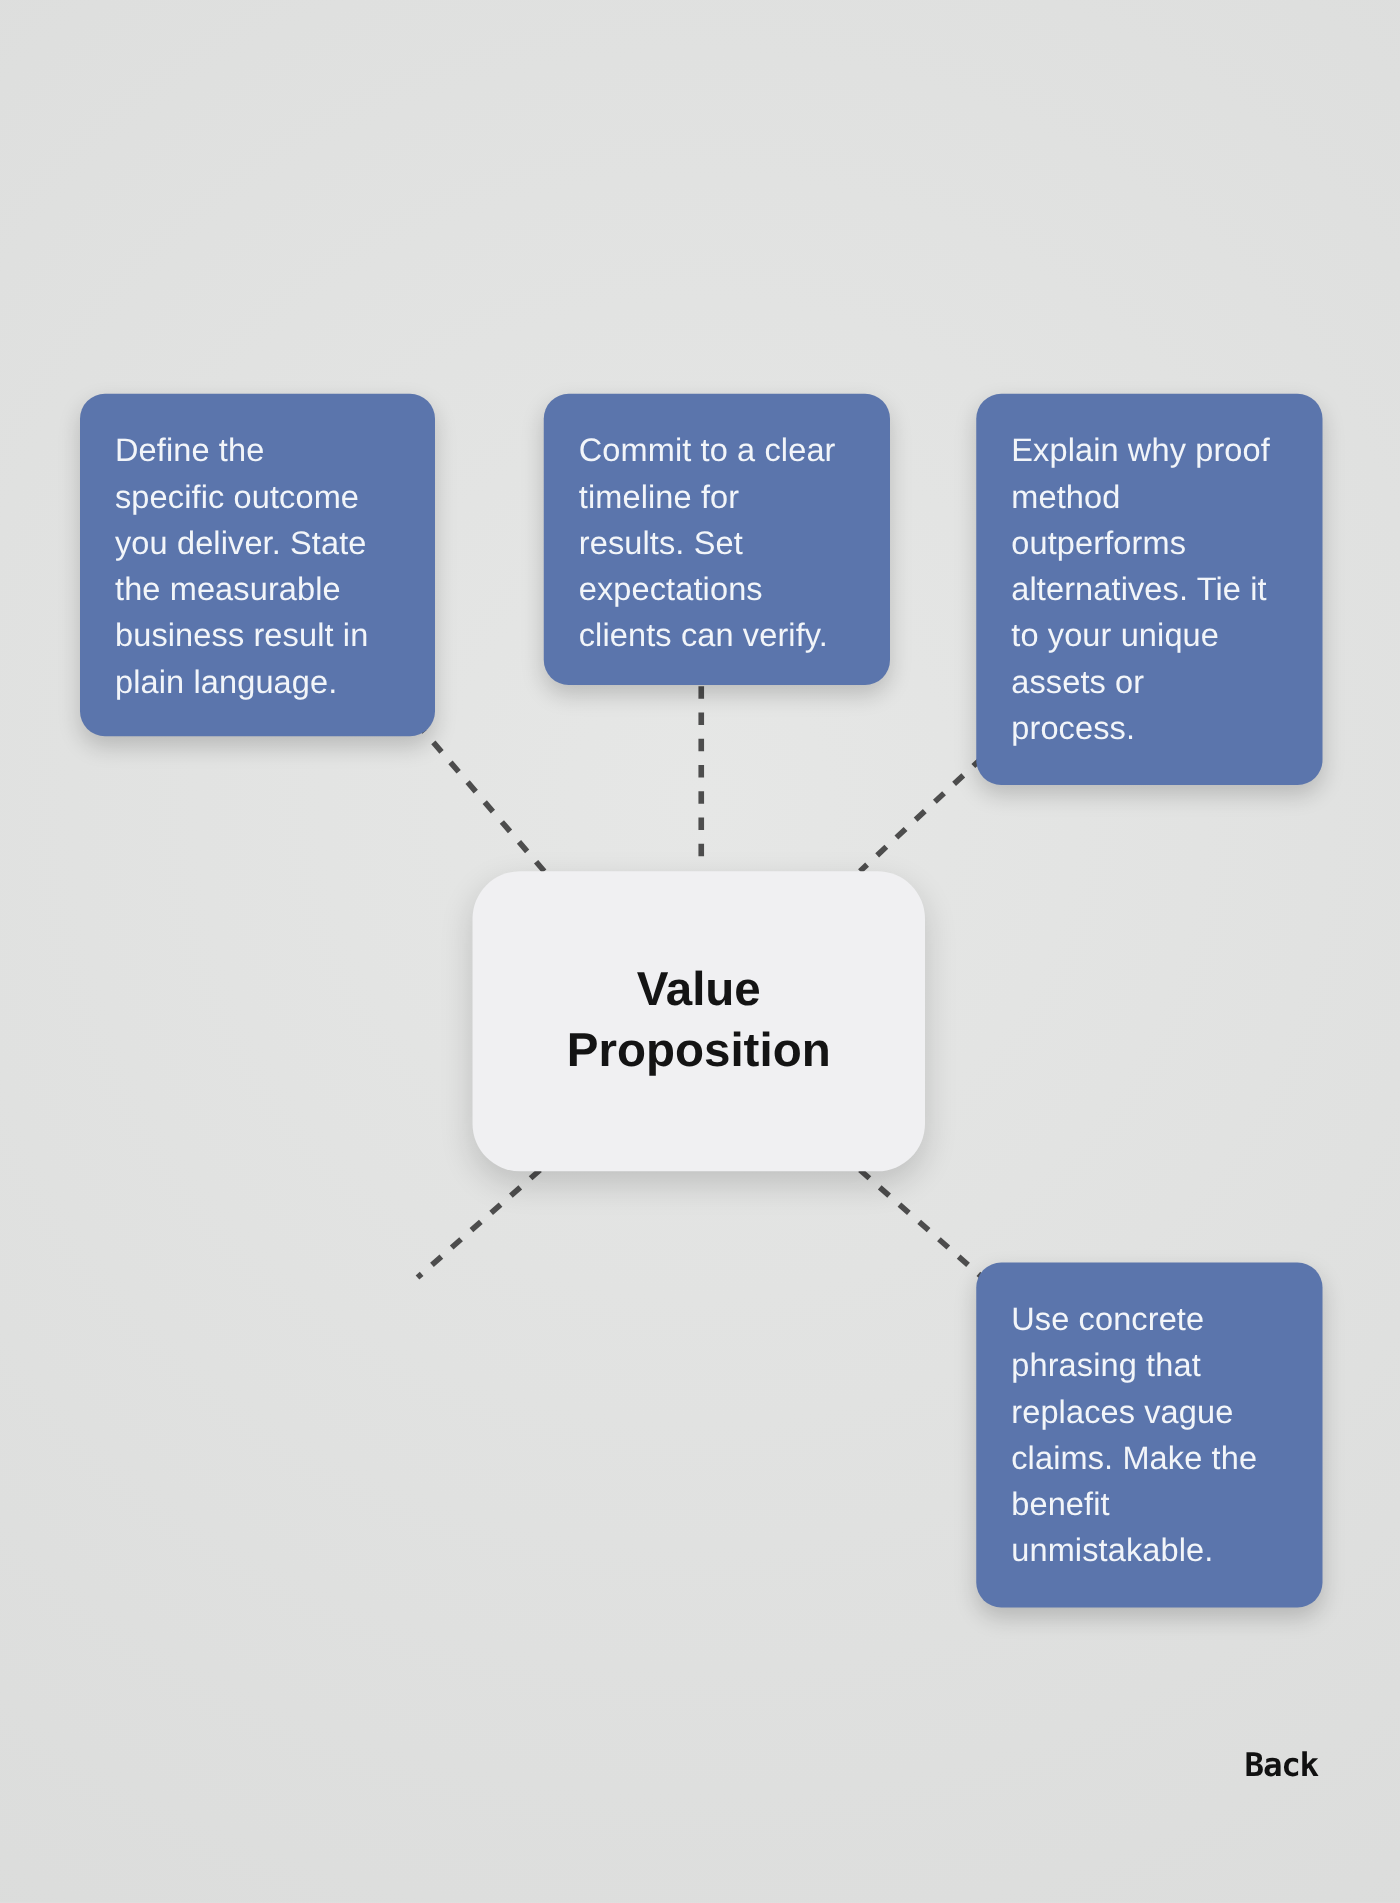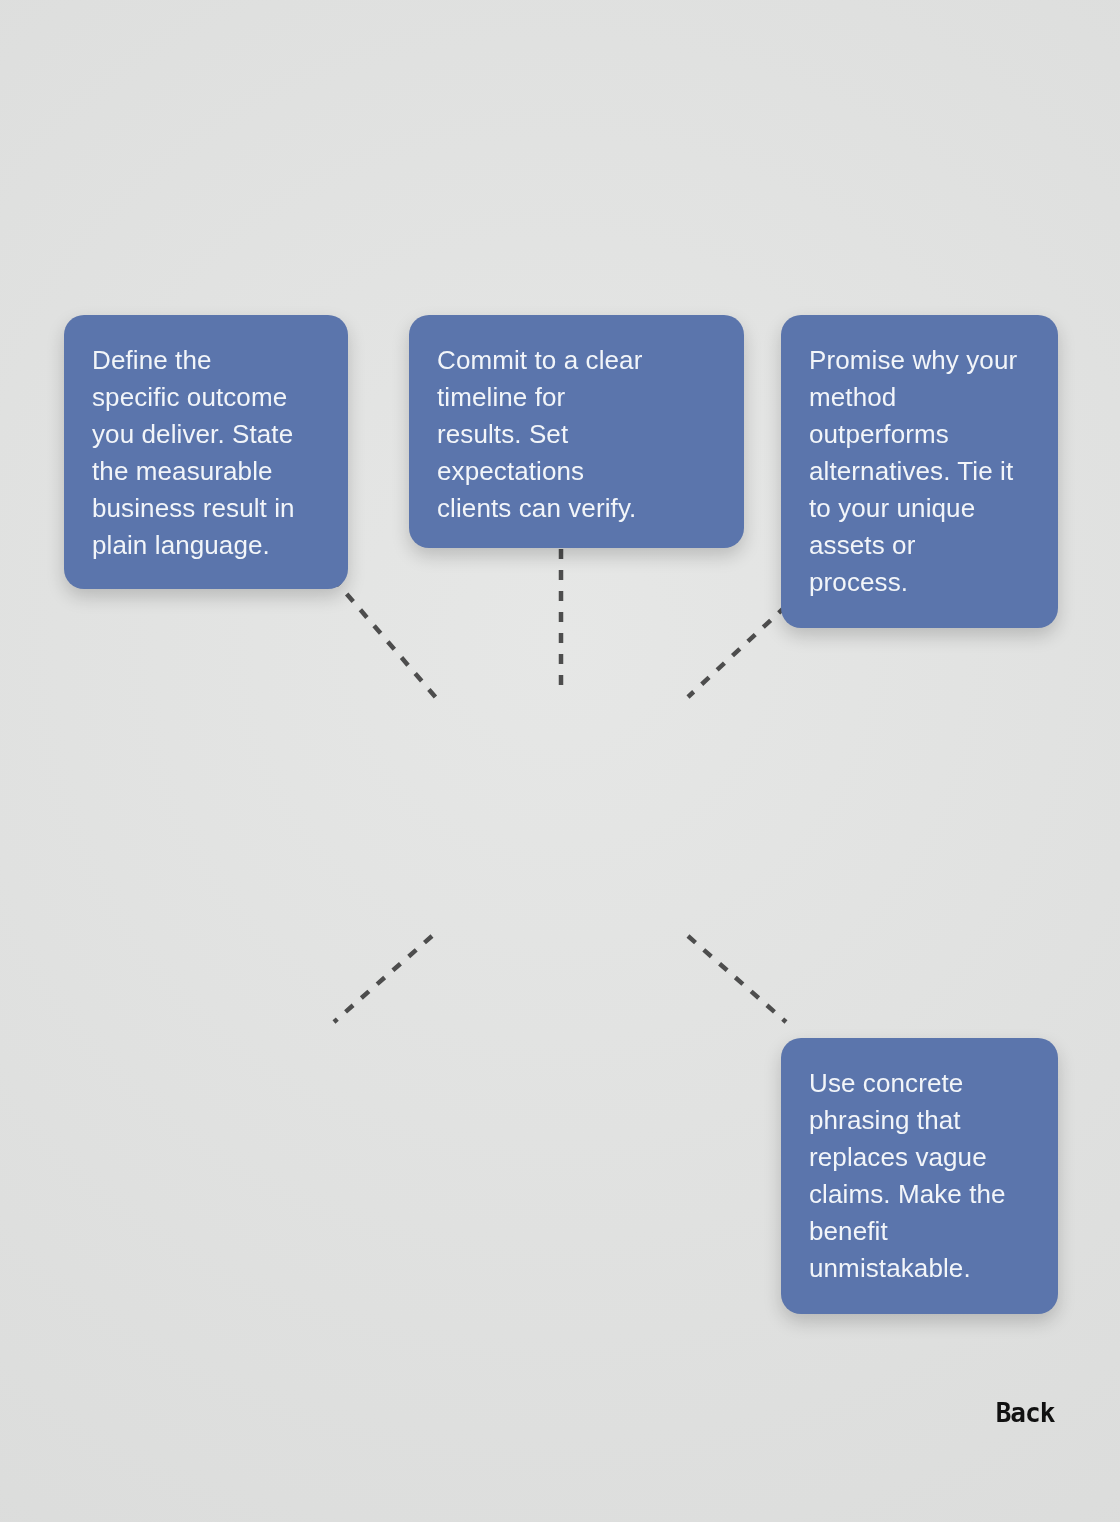--- a/index.html
+++ b/index.html
@@ -56,24 +56,24 @@
     padding: 27px 28px;
   }
   .node .node-text {
     color: var(--node-text);
     font-size: 26px;
     line-height: 37px;
     white-space: pre;
     letter-spacing: 0.1px;
   }
   .node-tl { left: 64px;  top: 315px;  width: 284px; height: 274px; }
-  .node-tm { left: 409px; top: 315px;  width: 335px; height: 233px; }
+  .node-tm { left: 435px; top: 315px;  width: 277px; height: 233px; }
   .node-tr { left: 781px; top: 315px;  width: 277px; height: 313px; }
   .node-bl { left: 64px;  top: 1008px; width: 284px; height: 276px; }
-  .node-br { left: 781px; top: 1038px; width: 277px; height: 276px; }
+  .node-br { left: 781px; top: 1010px; width: 277px; height: 276px; }
   .center-node {
     position: absolute;
     left: 378px; top: 697px;
     width: 362px; height: 240px;
     background: var(--center-fill);
     border-radius: 38px;
     box-shadow: 0 10px 26px rgba(0,0,0,0.16);
     display: flex;
     align-items: center;
     justify-content: center;
@@ -124,29 +124,32 @@
 
   <div class="node node-tm">
     <div class="node-text">Commit to a clear
 timeline for
 results. Set
 expectations
 clients can verify.</div>
   </div>
 
   <div class="node node-tr">
-    <div class="node-text">Promise why your
+    <div class="node-text">Explain why proof
 method
 outperforms
 alternatives. Tie it
 to your unique
 assets or
 process.</div>
   </div>
 
+  <div class="center-node">
+    <div class="center-label">Value Proposition</div>
+  </div>
 
 
   <div class="node node-br">
     <div class="node-text">Use concrete
 phrasing that
 replaces vague
 claims. Make the
 benefit
 unmistakable.</div>
   </div>

